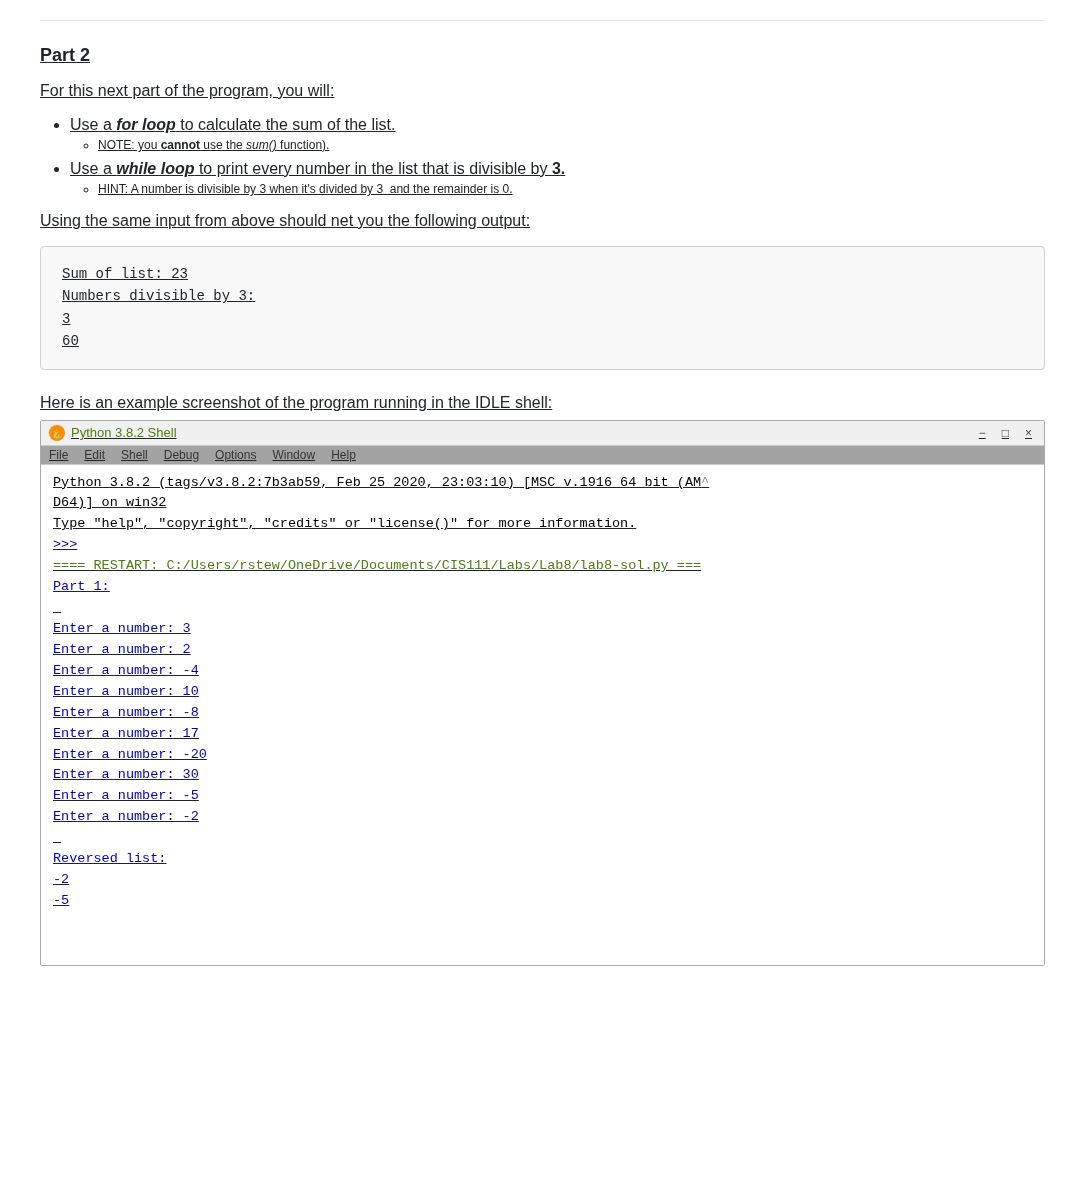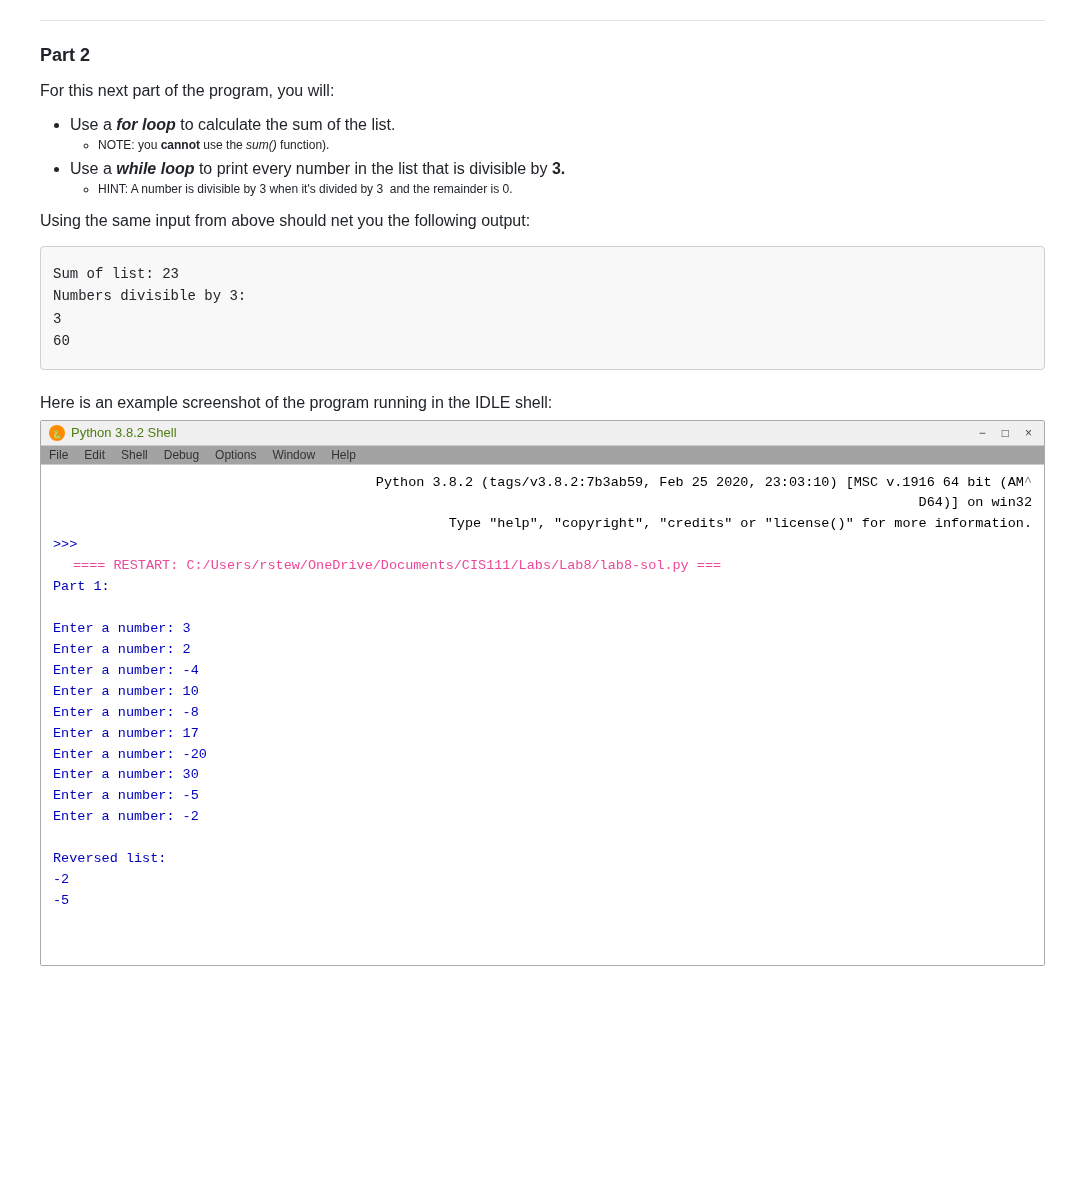--- a/index.html
+++ b/index.html
@@ -13,20 +13,21 @@
       font-family: -apple-system, BlinkMacSystemFont, 'Segoe UI', Arial, sans-serif;
       font-size: 16px;
       color: #212529;
       width: 1085px;
       min-height: 1195px;
     }
 
     .page-wrapper {
       padding: 20px 40px 40px 40px;
       max-width: 1085px;
+      text-decoration: underline;
     }
 
     .top-border {
       border-top: 1px solid #dee2e6;
       margin-bottom: 24px;
     }
 
     .part-heading {
       font-size: 18px;
       font-weight: 700;
@@ -70,21 +71,21 @@
 
     .using-text {
       margin-bottom: 16px;
       font-size: 16px;
     }
 
     .code-block {
       background: #f8f8f8;
       border: 1px solid #d0d0d0;
       border-radius: 4px;
-      padding: 16px 12px;
+      padding: 16px 21px;
       font-family: 'Courier New', Courier, monospace;
       font-size: 14px;
       margin-bottom: 24px;
       line-height: 1.6;
     }
 
     .here-text {
       margin-bottom: 8px;
       font-size: 16px;
     }
@@ -159,26 +160,24 @@
       min-height: 500px;
       overflow-x: hidden;
     }
 
     .blue-text {
       color: #0000bb;
     }
 
     .black-text {
       color: #000000;
-      text-align: right;
     }
 
     .orange-text {
-      color: #ec4899;
-      margin-left: 20px;
+      color: #4d7c0f;
     }
   </style>
 </head>
 <body>
 
 <div class="page-wrapper">
   <div class="top-border"></div>
 
   <h2 class="part-heading">Part 2</h2>
 

